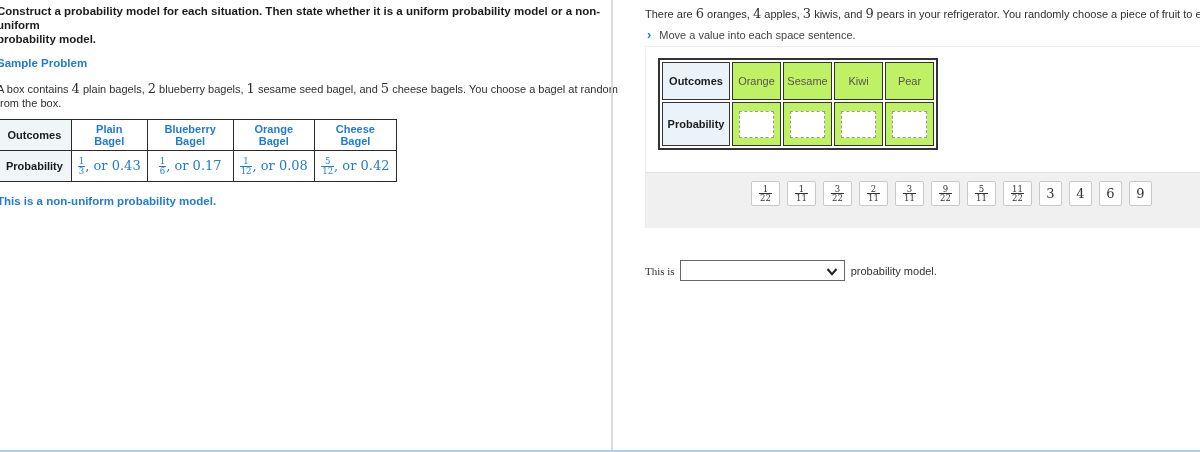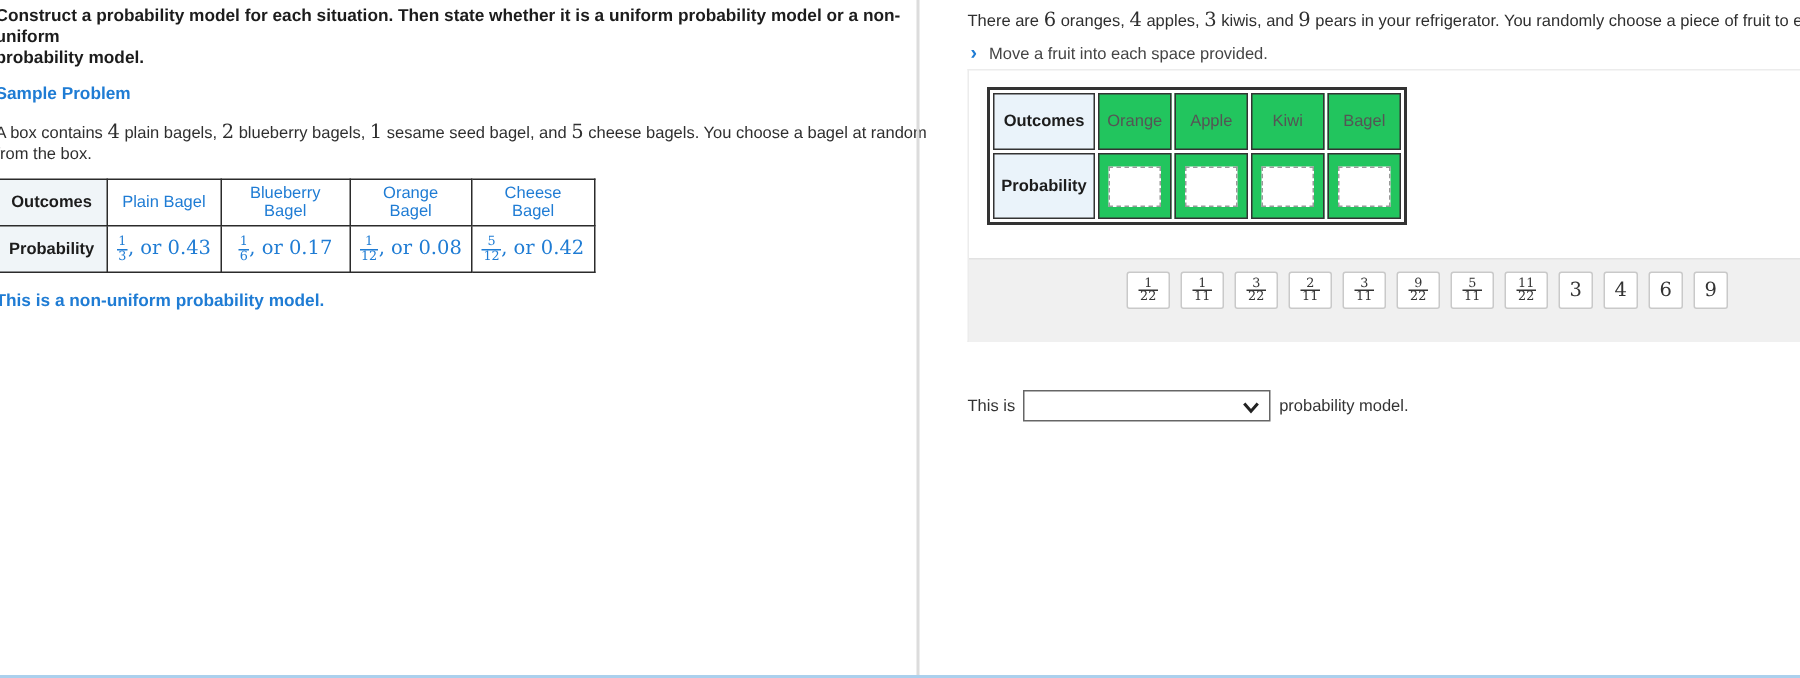--- a/index.html
+++ b/index.html
@@ -18,21 +18,21 @@
   table.model{border-collapse:collapse;margin-top:9px;background:#fff;}
   .model td{border:1px solid #2b2b2b;text-align:center;}
   .model tr:first-child td{height:20px;}
   .model tr:last-child td{height:24px;}
   .model td:nth-child(1){width:52px;}
   .model td:nth-child(2){width:51px;}
   .model td:nth-child(3){width:69px;}
   .model td:nth-child(4){width:61px;}
   .model td:nth-child(5){width:65px;margin-left:40px;}
   .model .rowhead{background:#f0f5f8;font-weight:bold;color:#1c1c1c;padding:3px 8px;}
-  .model .colhead{color:#1f7cd4;font-weight:normal;padding:3px 8px;}
+  .model .colhead{color:#1f7cd4;font-weight:bold;padding:3px 8px;}
   .model .prob{color:#1f7cd4;padding:2px 6px;font-family:"DejaVu Serif",serif;font-size:13px;white-space:nowrap;}
 
   .frac{display:inline-block;vertical-align:middle;text-align:center;line-height:1;}
   .frac .fnum{display:block;font-size:8.5px;padding:0 1px;}
   .frac .fden{display:block;font-size:8.5px;border-top:1px solid currentColor;padding:0 1px;}
 
   .conclusion{margin-top:13px;color:#1f7cd4;font-weight:bold;font-size:11.5px;}
 
   
   .divider{position:absolute;left:611px;top:0;width:2px;height:450px;background:#dcdcdc;}
@@ -43,39 +43,39 @@
   .intro{position:absolute;left:9px;top:7px;right:4px;line-height:14px;color:#2f2f2f;}
   .instr{position:absolute;color:#444;}
   .instr .chev{color:#1f7cd4;font-weight:bold;font-size:13px;margin-right:8px;}
   .instr-move{left:11px;top:27px;}
   .instr-select{left:11px;top:233px;}
 
   .widget{position:absolute;left:9px;right:-1px;top:46px;height:182px;background:#fff;
           border:1px solid #ececec;border-right:none;box-sizing:border-box;}
   .ftable-wrap{padding:11px 0 0 12px;}
   table.ftable{border-collapse:separate;border-spacing:2px;border:2px solid #333;background:#fff;}
-  .ftable td{border:1px solid #333;background:#22c55e;text-align:center;vertical-align:middle;}
+  .ftable td{border:1px solid #333;background:#bef264;text-align:center;vertical-align:middle;}
   .ftable .rowhead{background:#eaf3fa;font-weight:bold;color:#1c1c1c;width:64px;}
   .ftable tr:first-child td{height:34px;}
   .ftable tr:last-child td{height:40px;}
   .ftable .fruit{color:#555;width:41px;padding:0 1px;}
   .ftable .dropcell{width:41px;padding:0 3px;}
   .dropzone{width:33px;height:25px;border:1px dashed #9a9a9a;margin:0 auto;background:#fff;}
 
   .tilebar{position:absolute;left:0;right:0;top:125px;height:56px;background:#f0f0f0;
            border-top:1px solid #e2e2e2;box-sizing:border-box;}
   .tiles{display:flex;gap:7px;padding:8px 0 0 105px;align-items:flex-start;}
   .tile{background:#fff;border:1px solid #c9c9c9;border-radius:2px;height:25px;min-width:23px;
         display:flex;align-items:center;justify-content:center;font-family:"DejaVu Serif",serif;
         color:#333;font-size:13px;padding:0 4px;box-sizing:border-box;cursor:grab;}
   .tile.fraction{min-width:29px;}
   .tile .fnum,.tile .fden{font-size:8.5px;}
 
   .sentence{position:absolute;left:9px;top:260px;display:flex;align-items:center;color:#333;}
-  .sentence .pre{margin-right:5px;}
+  .sentence .pre{margin-right:5px;font-family:Liberation Serif, serif;}
   .select-box{position:relative;width:165px;height:21px;border:1px solid #666;background:#fff;
               box-sizing:border-box;cursor:pointer;margin-right:6px;}
   .select-box svg{position:absolute;right:6px;top:7px;}
   .sentence .post{margin-left:0;}
 </style>
 </head>
 <body>
 
 <div class="page">
 
@@ -113,33 +113,33 @@
       <div class="conclusion">This is a non-uniform probability model.</div>
     </div>
   </div>
 
   <div class="divider"></div>
 
   <div class="right-panel">
     <div class="intro">There are <span class="mnum">6</span> oranges, <span class="mnum">4</span> apples, <span class="mnum">3</span> kiwis, and <span class="mnum">9</span> pears in your refrigerator. You randomly choose a piece of fruit to eat.</div>
 
     <div class="instr instr-move">
-      <span class="chev">›</span><span>Move a fruit into each space provided.</span>
+      <span class="chev">›</span><span>Move a value into each space sentence.</span>
     </div>
 
     <div class="widget">
       <div class="ftable-wrap">
         <table class="ftable">
           <tbody>
               <tr>
             <td class="rowhead">Outcomes</td>
             <td class="fruit">Orange</td>
-            <td class="fruit">Apple</td>
+            <td class="fruit">Sesame</td>
             <td class="fruit">Kiwi</td>
-            <td class="fruit">Bagel</td>
+            <td class="fruit">Pear</td>
           </tr>
           <tr>
             <td class="rowhead">Probability</td>
             <td class="dropcell">
                   <div class="dropzone"></div>
                 </td>
             <td class="dropcell">
                   <div class="dropzone"></div>
                 </td>
             <td class="dropcell">

